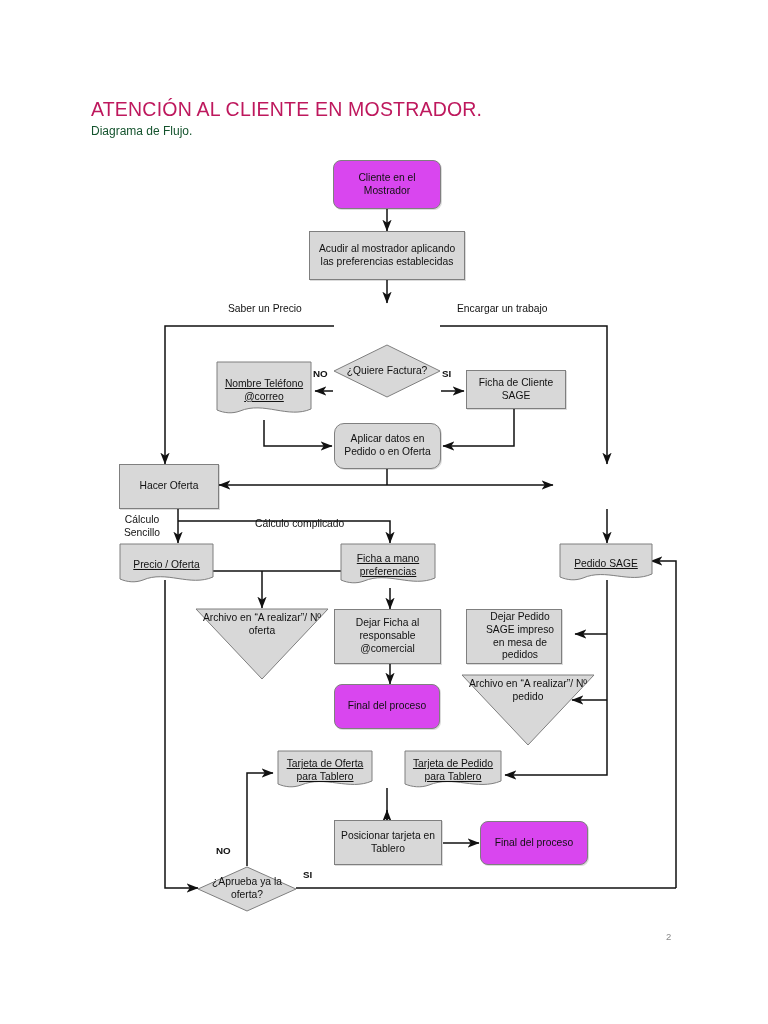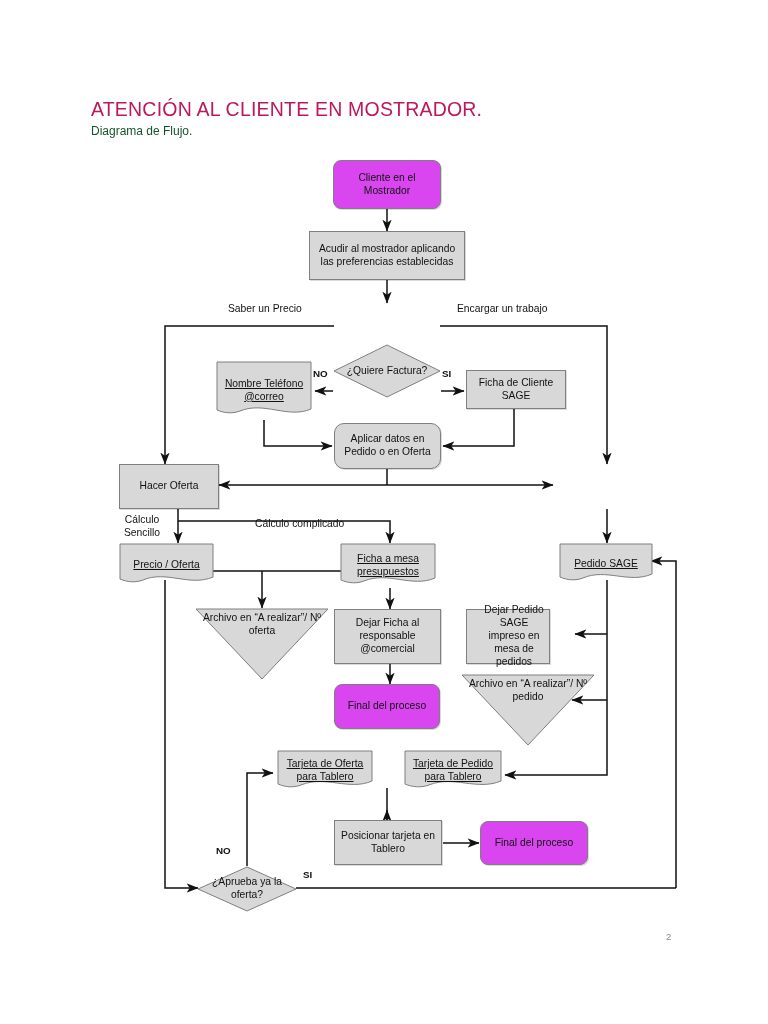--- a/index.html
+++ b/index.html
@@ -204,42 +204,42 @@
     <svg class="doc-bg" viewBox="0 0 95 44" preserveAspectRatio="none">
       <path d="M1,1 H94 V34 C71,44 47,27 24,37 C16,40 8,39 1,36 Z" fill="#d8d8d8" stroke="#7f7f7f" stroke-width="1"></path>
     </svg>
     <span class="txt">Precio / Oferta</span>
   </div>
 
   <div class="node docu" style="left:340px;top:543px;width:96px;height:46px;">
     <svg class="doc-bg" viewBox="0 0 96 46" preserveAspectRatio="none">
       <path d="M1,1 H95 V35 C72,45 48,28 24,38 C16,41 8,40 1,37 Z" fill="#d8d8d8" stroke="#7f7f7f" stroke-width="1"></path>
     </svg>
-    <span class="txt">Ficha a mesa presupuestos</span>
+    <span class="txt">Ficha a mano preferencias</span>
   </div>
 
   <div class="node docu" style="left:559px;top:543px;width:94px;height:42px;">
     <svg class="doc-bg" viewBox="0 0 94 42" preserveAspectRatio="none">
       <path d="M1,1 H93 V31 C70,41 47,25 24,35 C16,38 8,37 1,34 Z" fill="#d8d8d8" stroke="#7f7f7f" stroke-width="1"></path>
     </svg>
     <span class="txt">Pedido SAGE</span>
   </div>
 
   <div class="node tri" style="left:195px;top:608px;width:134px;height:72px;">
     <svg class="tri-bg" viewBox="0 0 134 72" preserveAspectRatio="none">
       <polygon points="1,1 133,1 67,71" fill="#d8d8d8" stroke="#7f7f7f" stroke-width="1"></polygon>
     </svg>
     <span class="txt">Archivo en “A realizar”/ Nº oferta</span>
   </div>
 
   <div class="node proc" style="left:334px;top:609px;width:107px;height:55px;">
     <span class="txt">Dejar Ficha al responsable @comercial</span>
   </div>
 
-  <div class="node proc" style="left:466px;top:609px;width:84px;height:55px;padding-left:12px;">
+  <div class="node proc" style="left:466px;top:609px;width:96px;height:55px;padding-left:12px;">
     <span class="txt">Dejar Pedido SAGE impreso en mesa de pedidos</span>
   </div>
 
   <div class="node term" style="left:334px;top:684px;width:106px;height:45px;">
     <span class="txt">Final del proceso</span>
   </div>
 
   <div class="node tri" style="left:461px;top:674px;width:134px;height:72px;">
     <svg class="tri-bg" viewBox="0 0 134 72" preserveAspectRatio="none">
       <polygon points="1,1 133,1 67,71" fill="#d8d8d8" stroke="#7f7f7f" stroke-width="1"></polygon>

